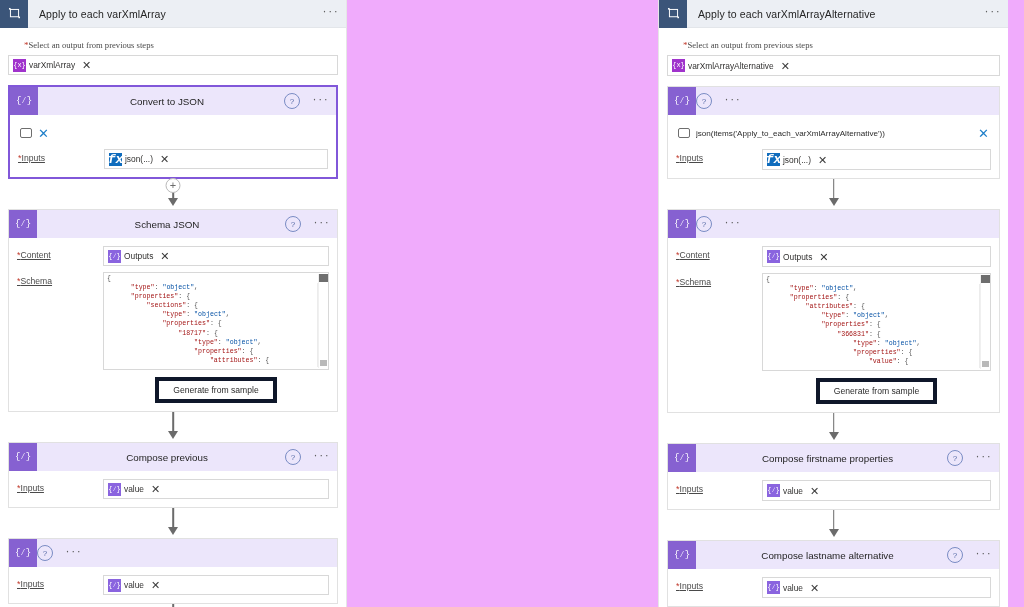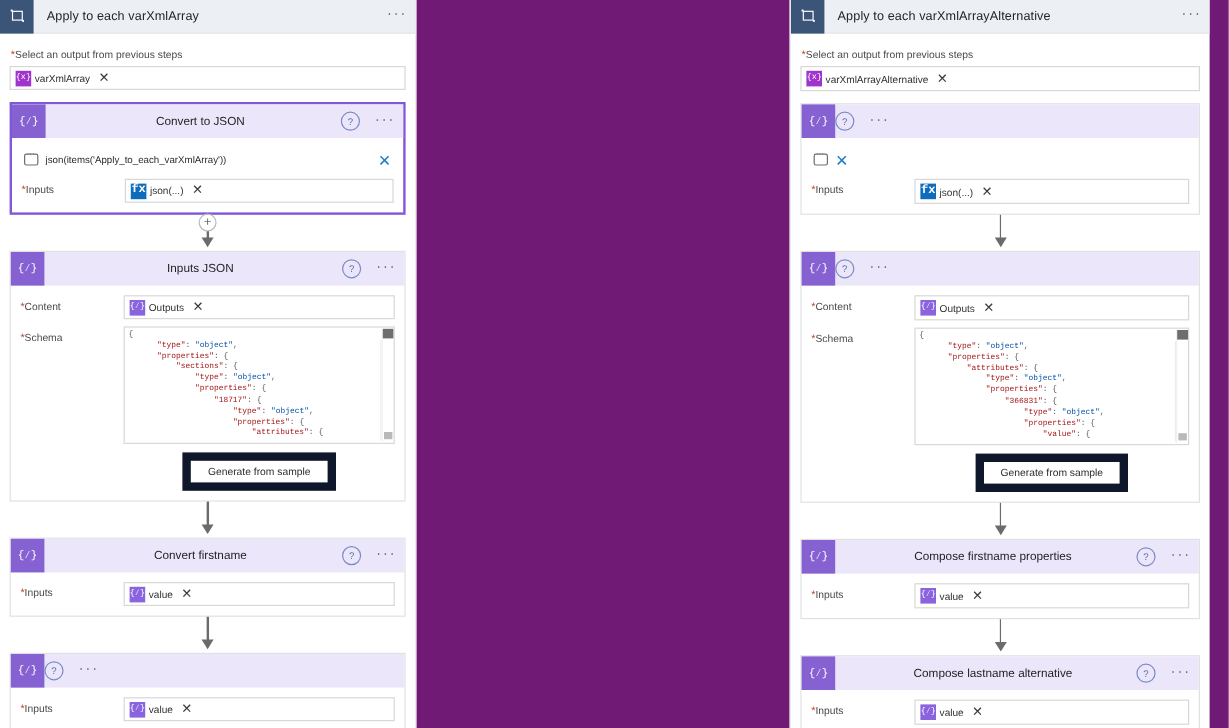--- a/index.html
+++ b/index.html
@@ -3,21 +3,21 @@
 <meta charset="utf-8">
 <style>
   * { box-sizing: border-box; }
   html, body {
     margin: 0; padding: 0;
     width: 1024px; height: 607px;
     background: #f4f4f4;
     font-family: "Liberation Sans", sans-serif;
     overflow: hidden;
   }
-  .stage { position: relative; width: 1024px; height: 607px; background: #701a75; }
+  .stage { position: relative; width: 1024px; height: 607px; background: #f0abfc; }
 
   .panel {
     position: absolute; top: 0; height: 607px;
     background: #ffffff;
     border: 1px solid #e6e6e6;
     border-top: none; border-bottom: none;
     overflow: hidden;
   }
   .panel.left  { left: 0;   width: 347px; border-left: none; }
   .panel.right { left: 658px; width: 350px; border-right: none; }
@@ -47,22 +47,23 @@
     width: 30px; text-align: center;
     color: #5f5f5f; font-size: 12px; letter-spacing: 1.6px;
     line-height: 10px; padding-bottom: 5px; cursor: pointer;
     user-select: none;
   }
 
   
   .scope-body { padding: 8px 8px 0 8px; }
   .req { color: #c0392b; font-size: 9px; vertical-align: top; line-height: 11px; }
   .field-label {
-    font-size: 8.6px; color: #4a4a4a; margin: 4px 0 4px 1px;
+    font-size: 8.6px; color: #4a4a4a; margin: 4px 0 4px 16px;
     white-space: nowrap;
+    font-family: Liberation Serif, serif;
   }
   .input-box {
     height: 20px; border: 1px solid #d8d8d8; background: #fff;
     display: flex; align-items: center; padding: 0 4px;
   }
   .panel.right .input-box { height: 21px; }
 
   
   .chip {
     display: inline-flex; align-items: center; gap: 3px;
@@ -70,21 +71,21 @@
     padding: 1px 2px 1px 0; white-space: nowrap;
   }
   .chip .glyph {
     width: 13px; height: 13px; flex: 0 0 13px;
     display: flex; align-items: center; justify-content: center;
     font-size: 7px; color: #fff; font-family: "Liberation Mono", monospace;
     line-height: 1;
   }
   .glyph.var  { background: #a033cc; }
   .glyph.expr { background: #8a64df; }
-  .glyph.fx   { background: #0f6cbd; font-weight: bold; font-size: 10px;}
+  .glyph.fx   { background: #0f6cbd; font-style: italic; font-weight: bold; font-size: 13px;}
   .xmark {
     display: inline-block; color: #3a3a3a; font-size: 11px;
     line-height: 10px; margin-left: 4px; cursor: pointer;
     font-weight: 300;
   }
 
   
   .card {
     border: 1px solid #e1e1e1; background: #fff;
     margin: 0 0 0 0;
@@ -128,21 +129,21 @@
   }
   .expr-text {
     flex: 1 1 auto; font-size: 8.1px; color: #2b2b2b;
     white-space: nowrap; overflow: hidden;
   }
   .expr-close { color: #1d7ec9; font-size: 13px; line-height: 11px; cursor: pointer; font-weight: 300;}
 
   .form-row { display: flex; align-items: flex-start; margin-top: 2px; }
   .form-row .lbl {
     width: 86px; flex: 0 0 86px; font-size: 8.6px; color: #4a4a4a;
-    padding-top: 4px; white-space: nowrap;
+    padding-top: 4px; white-space: nowrap; text-decoration: underline;
   }
   .form-row .ctl { flex: 1 1 auto; }
 
   
   .code-box {
     position: relative;
     height: 98px; border: 1px solid #d8d8d8; background: #fff;
     overflow: hidden;
   }
   .code-box pre {
@@ -167,21 +168,21 @@
     background: #b9b9b9;
   }
   .code-rail {
     position: absolute; right: 10px; top: 10px; bottom: 2px; width: 1px;
     background: #ececec;
   }
 
   .gen-btn {
     display: block; margin: 7px auto 0 auto;
     padding: 4px 14px; background: #fff;
-    border: 7px solid #0f172a; font-size: 8.6px; color: #2b2b2b;
+    border: 4px solid #0f172a; font-size: 8.6px; color: #2b2b2b;
     cursor: pointer; font-family: "Liberation Sans", sans-serif;
   }
 
   
   .conn { position: relative; height: 30px; }
   .conn .line {
     position: absolute; left: 50%; top: 0; width: 1.6px; height: 22px;
     background: #6b6b6b; transform: translateX(-50%);
   }
   .conn .arrow {
@@ -237,21 +238,20 @@
       <div class="card selected">
         <div class="card-head">
           <div class="card-icon">{∕}</div>
           <div class="card-title">Convert to JSON</div>
           <div class="help-icon">?</div>
           <div class="ellipsis-btn">···</div>
         </div>
         <div class="card-body">
           <div class="expr-row">
             <span class="expr-icon"></span>
-            <span class="expr-text">json(items('Apply_to_each_varXmlArray'))</span>
             <span class="expr-close">✕</span>
           </div>
           <div class="form-row">
             <div class="lbl">
               <span class="req">*</span><span>Inputs</span>
             </div>
             <div class="ctl">
               <div class="input-box">
                 <span class="chip">
                   <span class="glyph fx">fx</span>
@@ -266,21 +266,21 @@
 
       <div class="conn withplus">
         <div class="line"></div>
         <div class="arrow"></div>
         <div class="plus">+</div>
       </div>
 
       <div class="card">
         <div class="card-head">
           <div class="card-icon">{∕}</div>
-          <div class="card-title">Inputs JSON</div>
+          <div class="card-title">Schema JSON</div>
           <div class="help-icon">?</div>
           <div class="ellipsis-btn">···</div>
         </div>
         <div class="card-body">
           <div class="form-row">
             <div class="lbl">
               <span class="req">*</span><span>Content</span>
             </div>
             <div class="ctl">
               <div class="input-box">
@@ -322,21 +322,21 @@
 
       <div class="conn">
         <div class="line"></div>
         <div class="arrow"></div>
       </div>
 
       <div id="left-composes">
           <div class="card">
             <div class="card-head">
               <div class="card-icon">{∕}</div>
-              <div class="card-title">Convert firstname</div>
+              <div class="card-title">Compose previous</div>
               <div class="help-icon">?</div>
               <div class="ellipsis-btn">···</div>
             </div>
             <div class="card-body">
               <div class="form-row">
                 <div class="lbl"><span class="req">*</span>Inputs</div>
                 <div class="ctl">
                   <div class="input-box">
                     <span class="chip">
                       <span class="glyph expr">{∕}</span>
@@ -410,20 +410,21 @@
 
       <div class="card">
         <div class="card-head">
           <div class="card-icon">{∕}</div>
           <div class="help-icon">?</div>
           <div class="ellipsis-btn">···</div>
         </div>
         <div class="card-body">
           <div class="expr-row">
             <span class="expr-icon"></span>
+            <span class="expr-text">json(items('Apply_to_each_varXmlArrayAlternative'))</span>
             <span class="expr-close">✕</span>
           </div>
           <div class="form-row">
             <div class="lbl">
               <span class="req">*</span><span>Inputs</span>
             </div>
             <div class="ctl">
               <div class="input-box">
                 <span class="chip">
                   <span class="glyph fx">fx</span>

